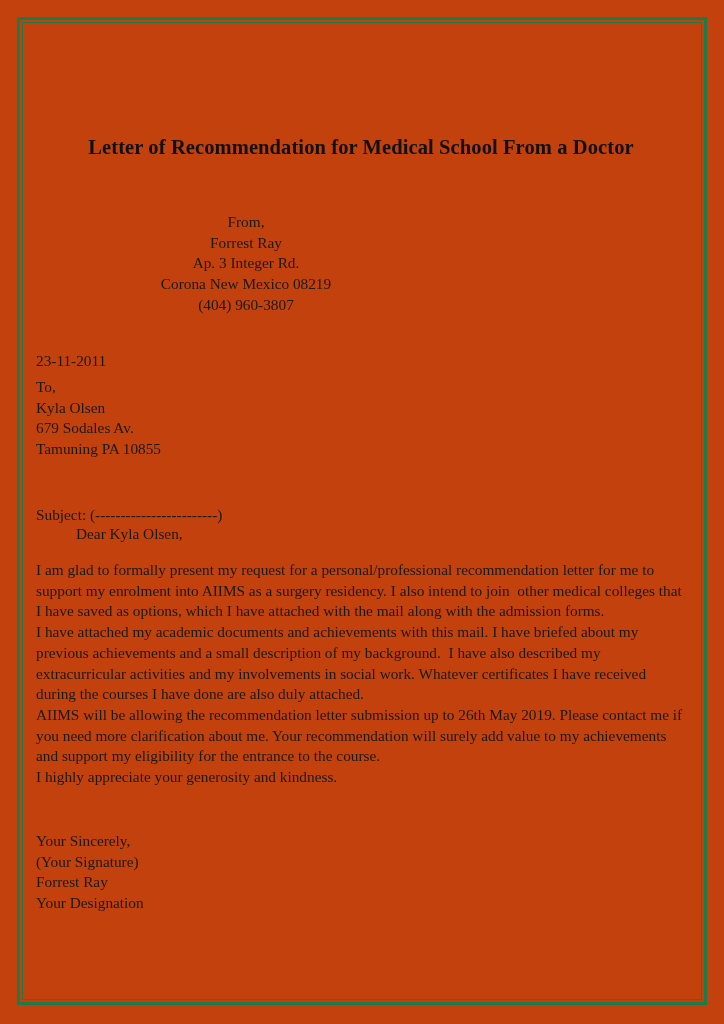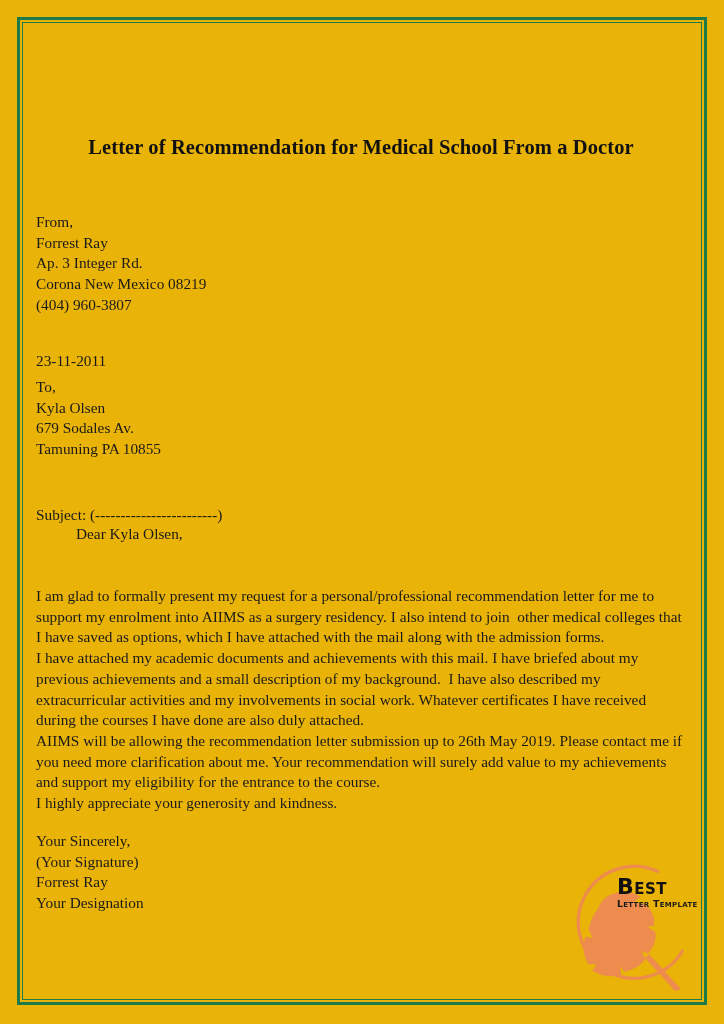--- a/index.html
+++ b/index.html
@@ -14,21 +14,21 @@
     font-family: "Liberation Serif", "DejaVu Serif", serif;
     color: #1a1a1a;
     overflow: hidden;
   }
 
   #page {
     position: absolute;
     left: 0; top: 0;
     width: 724px;
     height: 1024px;
-    background: #eab308;
+    background: #c2410c;
   }
 
   
   #frame-outer {
     position: absolute;
     left: 17px;
     top: 17px;
     width: 690px;
     height: 988px;
     border: 3px solid #1c7a4b;
@@ -65,26 +65,26 @@
 
   .block {
     position: absolute;
     left: 0;
     font-size: 15.3px;
     line-height: 20.7px;
     color: #1a1a1a;
     white-space: pre-wrap;
   }
 
-  #sender-block   { top: 212px; width: 420px; }
+  #sender-block   { top: 212px; width: 420px; text-align: center; }
   #date-block     { top: 339px; width: 420px; margin-top: 12px; }
   #recipient-block{ top: 377px; width: 420px; }
   #subject-line   { top: 482px; width: 500px; margin-top: 23px; }
   #salutation     { top: 524px; width: 500px; margin-left: 40px; }
-  #body-block     { top: 586px; width: 652px; }
+  #body-block     { top: 560px; width: 652px; }
   #signature-block{ top: 831px; width: 420px; }
 
   
   #logo {
     position: absolute;
     left: 563px;
     top: 858px;
     width: 138px;
     height: 142px;
   }
@@ -149,40 +149,14 @@
 AIIMS will be allowing the recommendation letter submission up to 26th May 2019. Please contact me if you need more clarification about me. Your recommendation will surely add value to my achievements and support my eligibility for the entrance to the course.
 I highly appreciate your generosity and kindness.</div>
 
     <div class="block" id="signature-block">Your Sincerely,
 (Your Signature)
 Forrest Ray
 Your Designation</div>
 
   </div>
 
-  <div id="logo">
-    <svg width="138" height="142" viewBox="0 0 138 142" xmlns="http://www.w3.org/2000/svg">
-
-      <path d="M 96 14
-               A 56 56 0 1 0 120 92" fill="none" stroke="#ed8c4e" stroke-width="3.2"></path>
-
-      <path d="M 26 64
-               C 24 46, 42 32, 60 35
-               L 56 43 L 66 40
-               C 76 42, 82 48, 84 56
-               L 78 60 L 88 61
-               C 92 68, 93 76, 90 84
-               L 83 84 L 90 90
-               C 88 98, 83 105, 76 110
-               L 70 107 L 74 114
-               C 66 121, 56 124, 46 122
-               L 48 114 L 40 118
-               C 32 113, 27 104, 26 94
-               L 33 92 L 26 86
-               C 24 78, 24 70, 26 64 Z" fill="#ed8c4e" transform="rotate(24 60 78)"></path>
-
-      <path d="M 86 96 L 118 131 L 112 133 L 82 100 Z" fill="#ed8c4e"></path>
-    </svg>
-    <div class="logo-text-best">Best</div>
-    <div class="logo-text-sub">Letter Template</div>
-  </div>
 
 </div>
 
 </body></html>

